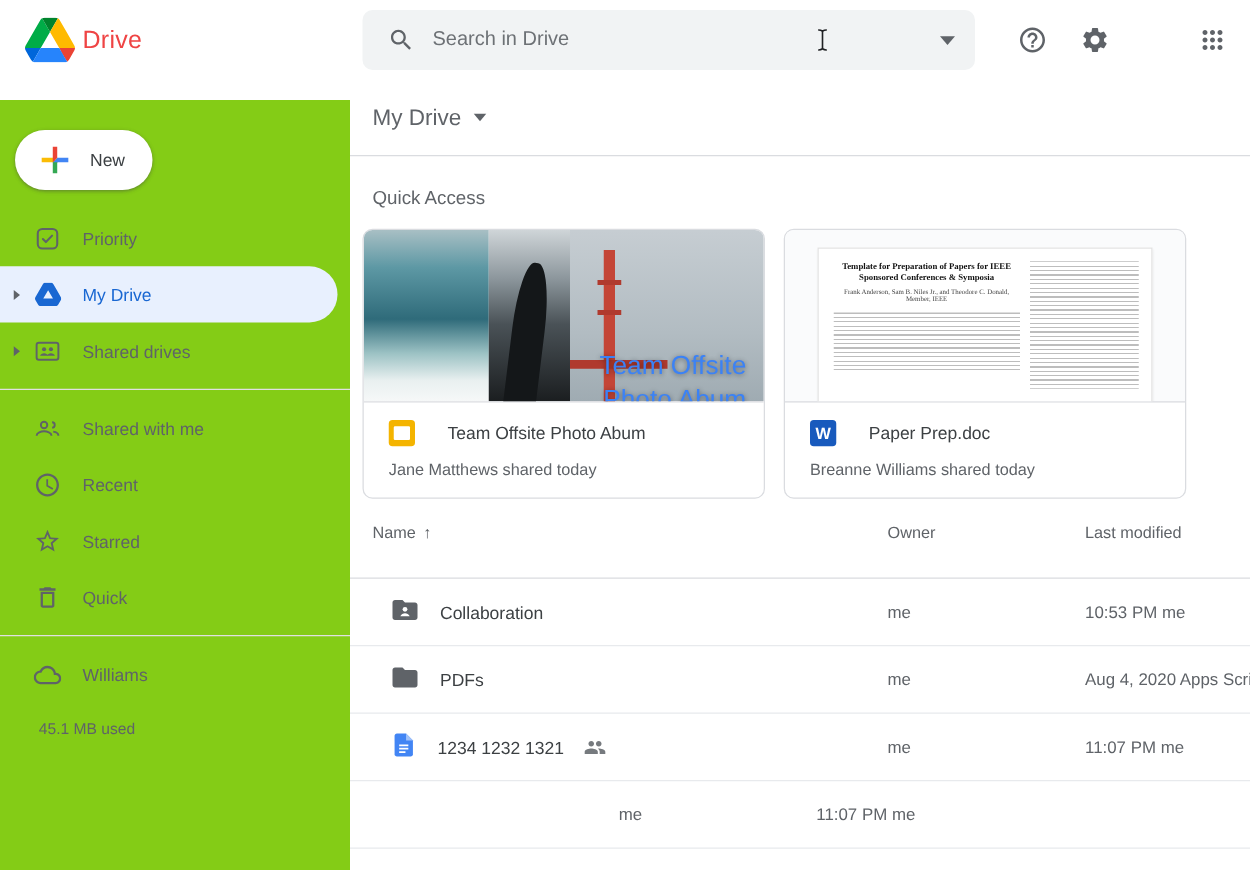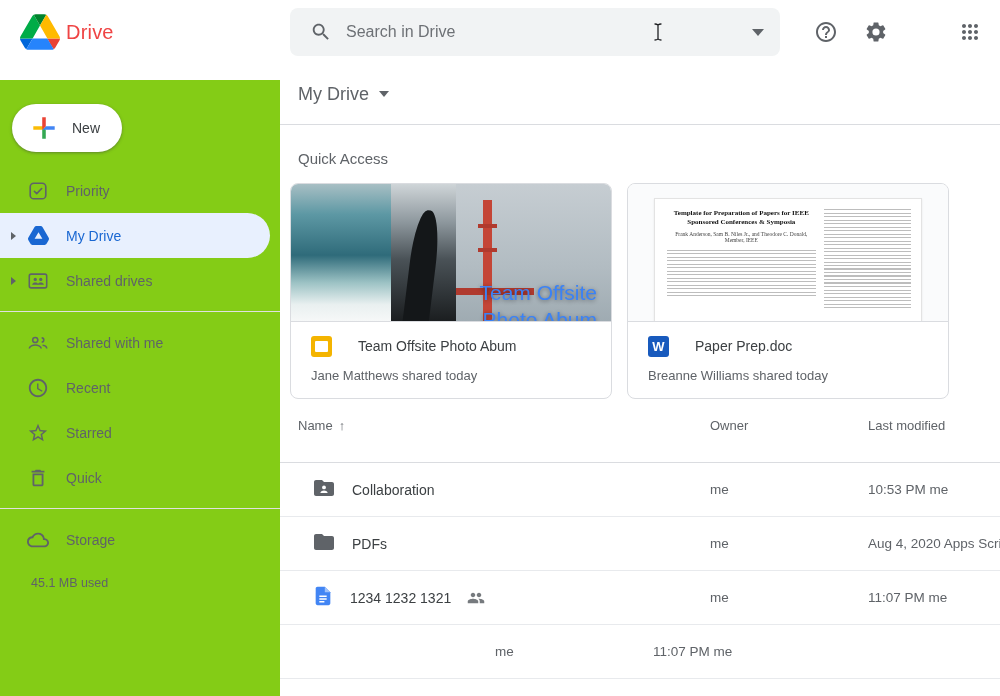--- a/index.html
+++ b/index.html
@@ -229,21 +229,21 @@
 
     <div class="side-divider"></div>
 
     <div class="side-item">
       <span class="chev"></span>
       <span class="iconbox">
         <svg width="22" height="22" viewBox="0 0 24 24">
             <path fill="#5f6368" d="M19.35 10.04A7.49 7.49 0 0 0 12 4C9.11 4 6.6 5.64 5.35 8.04A5.994 5.994 0 0 0 0 14c0 3.31 2.69 6 6 6h13c2.76 0 5-2.24 5-5 0-2.64-2.05-4.78-4.65-4.96zM19 18H6c-2.21 0-4-1.79-4-4s1.79-4 4-4h.71C7.37 7.69 9.48 6 12 6c3.04 0 5.5 2.46 5.5 5.5V12H19c1.66 0 3 1.34 3 3s-1.34 3-3 3z"></path>
           </svg>
       </span>
-      <span>Storage</span>
+      <span>Williams</span>
     </div>
   </nav>
 
   <div class="storage-used">45.1 MB used</div>
 </aside>
 
 <main class="main">
   <div class="title-row">
     <span class="main-title">My Drive</span>
     <span class="tri-down"></span>

